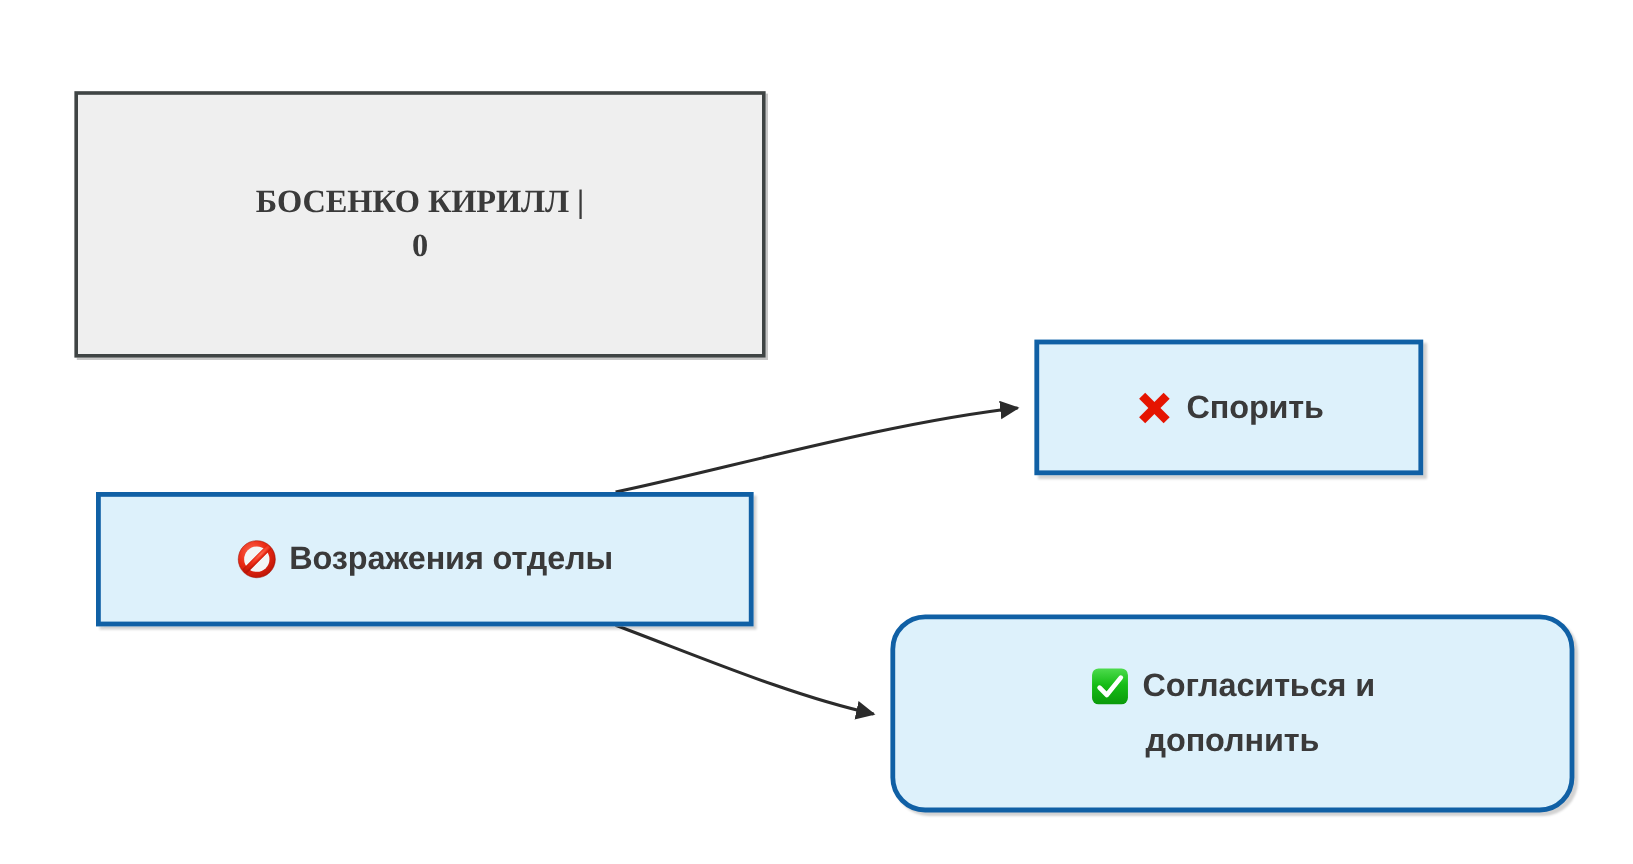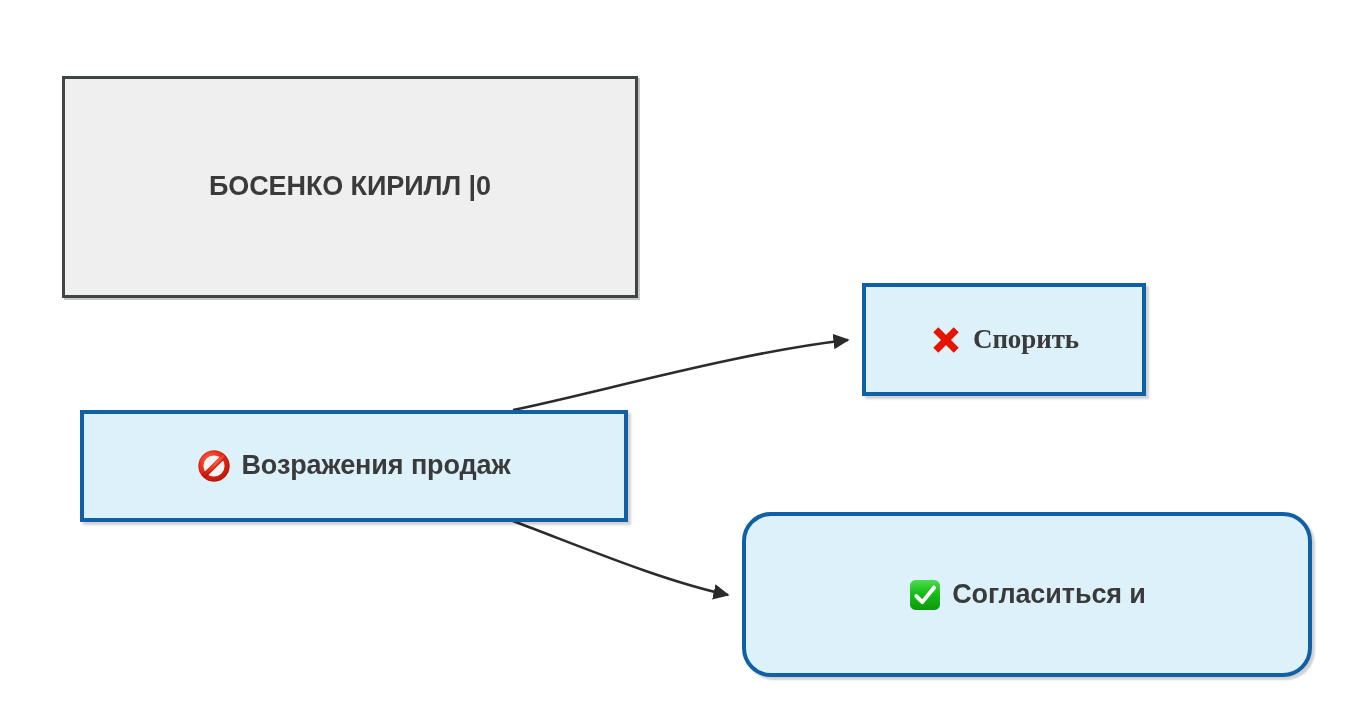--- a/index.html
+++ b/index.html
@@ -77,24 +77,25 @@
     left: 0;
     top: 0;
     width: 1361px;
     height: 720px;
     pointer-events: none;
   }
 
   
   .title-lines {
     display: flex;
-    flex-direction: row;
+    flex-direction: column;
     align-items: center;
     justify-content: center;
     width: 100%;
+    font-family: Liberation Serif, serif;
   }
 </style>
 </head>
 <body>
 
 <div id="canvas">
 
   <svg id="connectors" viewBox="0 0 1361 720" width="1361" height="720" xmlns="http://www.w3.org/2000/svg">
     <defs>
       <marker id="arrowhead" markerWidth="7" markerHeight="7" refX="5.6" refY="3" orient="auto" markerUnits="strokeWidth">
@@ -124,25 +125,25 @@
               <stop offset="55%" stop-color="#ea2a14"></stop>
               <stop offset="100%" stop-color="#bc1405"></stop>
             </radialGradient>
           </defs>
           <circle cx="20" cy="20" r="18.2" fill="url(#prohibGrad)"></circle>
           <circle cx="20" cy="20" r="12.4" fill="#f3f6f7"></circle>
           <rect x="17.1" y="2.6" width="5.8" height="34.8" rx="0.6" fill="url(#prohibGrad)" transform="rotate(45 20 20)"></rect>
           <circle cx="20" cy="20" r="18.2" fill="none" stroke="#9c1104" stroke-width="0.9" opacity="0.55"></circle>
         </svg>
       </span>
-      <span class="node-label">Возражения продаж</span>
+      <span class="node-label">Возражения отделы</span>
     </div>
   </div>
 
-  <div class="node node-blue" style="left:862px; top:283px; width:284px; height:113px;font-family:Liberation Serif, serif;">
+  <div class="node node-blue" style="left:862px; top:283px; width:324px; height:113px;">
     <div class="node-inner">
       <span class="icon">
         <svg width="34" height="34" viewBox="0 0 40 40">
           <g stroke="#e51400" stroke-width="8.4" stroke-linecap="butt">
             <line x1="8" y1="8" x2="32" y2="32"></line>
             <line x1="32" y1="8" x2="8" y2="32"></line>
           </g>
         </svg>
       </span>
       <span class="node-label">Спорить</span>
@@ -158,16 +159,17 @@
               <stop offset="0%" stop-color="#4ddb4d"></stop>
               <stop offset="45%" stop-color="#17bd17"></stop>
               <stop offset="100%" stop-color="#0a9a0a"></stop>
             </linearGradient>
           </defs>
           <rect x="2.4" y="2.4" width="35.2" height="35.2" rx="6.4" fill="url(#chkGrad)"></rect>
           <path d="M9.8 21.2 L16.8 28.4 L30.6 11.4" fill="none" stroke="#ffffff" stroke-width="4.6" stroke-linecap="round" stroke-linejoin="round"></path>
         </svg>
       </span>
       <span class="node-label">Согласиться и</span>
+      <span class="node-label" style="width:100%;">дополнить</span>
     </div>
   </div>
 
 </div>
 
 </body></html>

